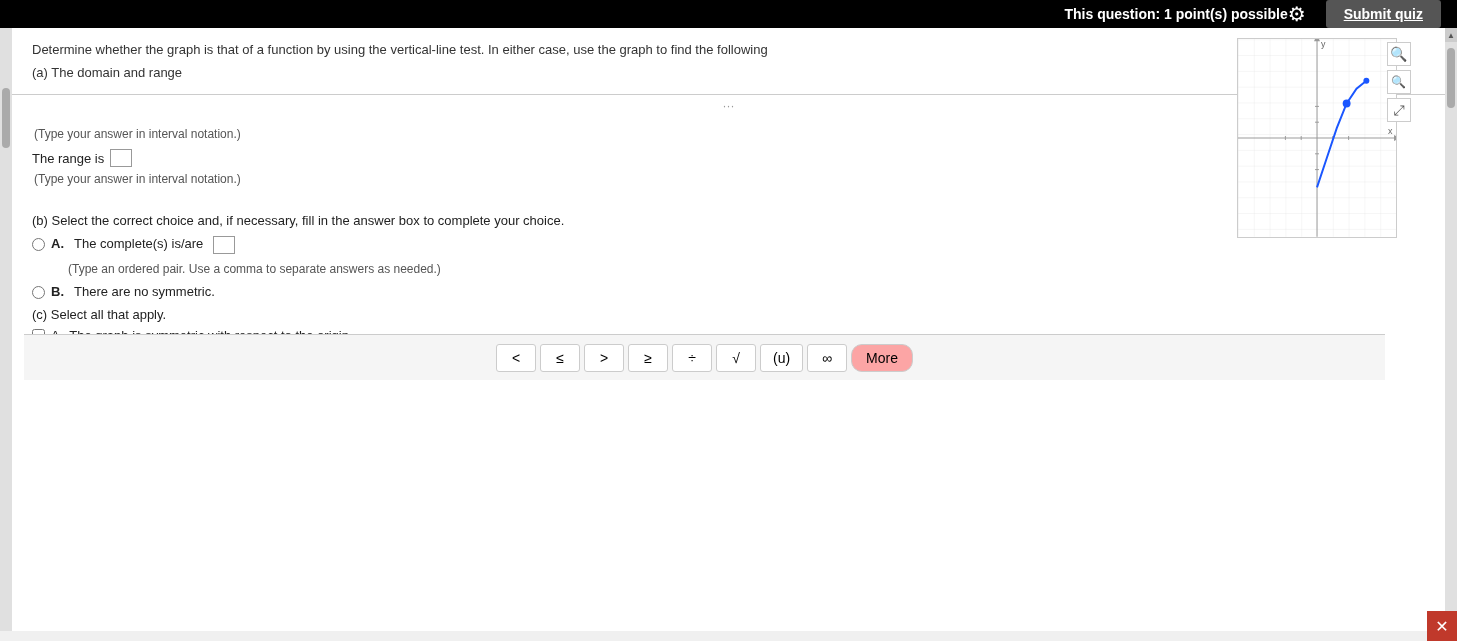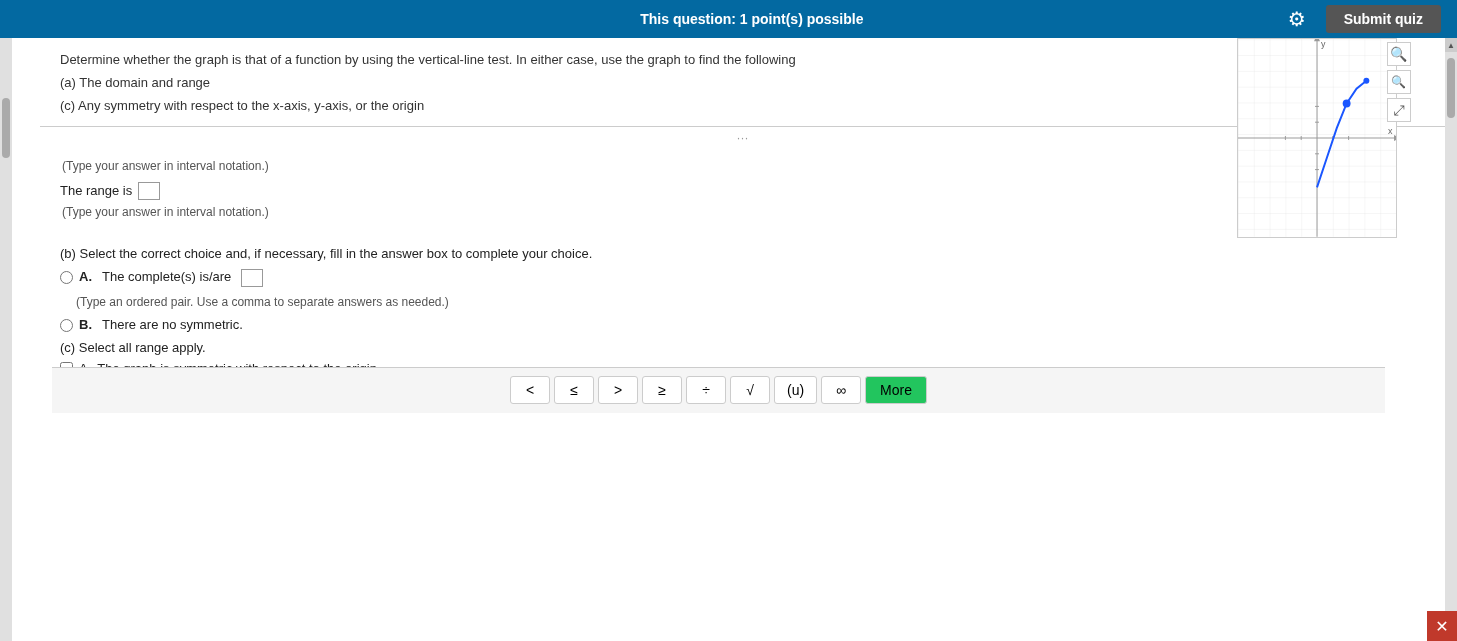--- a/index.html
+++ b/index.html
@@ -8,44 +8,45 @@
       background: #f0f0f0;
       font-size: 14px;
       color: #222;
       overflow: hidden;
       width: 1457px;
       height: 641px;
     }
 
     
     .header-bar {
-      background: #0369a1;
+      background: #000000;
       color: white;
       display: flex;
       align-items: center;
-      justify-content: space-between;
+      justify-content: flex-end;
       padding: 6px 16px;
-      height: 38px;
+      height: 28px;
     }
     .header-bar .question-info {
       font-size: 14px;
       font-weight: normal;
     }
     .header-bar .question-info span {
       font-weight: bold;
     }
     .header-bar .submit-btn {
       background: #555;
       color: white;
       border: none;
       padding: 6px 18px;
       font-size: 14px;
       font-weight: bold;
       cursor: pointer;
       border-radius: 3px;
+      text-decoration: underline;
     }
     .gear-icon-btn {
       background: none;
       border: none;
       color: white;
       font-size: 20px;
       cursor: pointer;
       margin-right: 10px;
     }
     .header-right {
@@ -77,21 +78,20 @@
       top: 60px;
       left: 2px;
     }
 
     
     .content-panel {
       flex: 1;
       overflow: hidden;
       display: flex;
       flex-direction: column;
-      padding-left: 28px;
     }
 
     
     .question-section {
       padding: 12px 20px 8px 20px;
       background: white;
       border-bottom: 1px solid #ccc;
     }
     .question-text {
       font-size: 13px;
@@ -228,26 +228,26 @@
       background: white;
       border: 1px solid #ccc;
       padding: 5px 12px;
       font-size: 14px;
       cursor: pointer;
       border-radius: 3px;
       min-width: 40px;
       text-align: center;
     }
     .more-btn {
-      background: #22c55e;
+      background: #fca5a5;
       border: 1px solid #ccc;
       padding: 5px 14px;
       font-size: 14px;
       cursor: pointer;
-      border-radius: 3px;
+      border-radius: 11px;
     }
 
     
     .dots-divider {
       text-align: center;
       color: #999;
       font-size: 12px;
       padding: 4px 0;
     }
 
@@ -314,21 +314,20 @@
     <div class="left-scrollbar-thumb"></div>
   </div>
 
   <div class="content-panel">
 
     <div class="upper-section">
       <div class="question-section">
         <div class="question-text">
           <p>Determine whether the graph is that of a function by using the vertical-line test. In either case, use the graph to find the following</p>
           <p>(a) The domain and range</p>
-          <p>(c) Any symmetry with respect to the x-axis, y-axis, or the origin</p>
         </div>
       </div>
 
       <div class="dots-divider">
         <span>···</span>
       </div>
 
       <div class="answer-section">
 
         <div style="font-size:12px; color:#555; margin-bottom:8px; margin-left:2px;">
@@ -348,34 +347,34 @@
         </div>
 
         <div class="radio-group">
 
           <div class="radio-item">
             <input type="radio" name="intercepts" style="">
             <span class="label-bold">A.</span>
             <span>The complete(s) is/are</span>
             <div class="answer-input" style="margin-left:4px;"></div>
           </div>
-          <div style="font-size:12px; color:#555; margin-left:16px; margin-bottom:8px;">
+          <div style="font-size:12px; color:#555; margin-left:36px; margin-bottom:8px;">
             <span>(Type an ordered pair. Use a comma to separate answers as needed.)</span>
           </div>
 
           <div class="radio-item">
             <input type="radio" name="intercepts" style="">
             <span class="label-bold">B.</span>
             <span>There are no symmetric.</span>
           </div>
         </div>
 
         <div>
           <div style="font-size:13px; margin-bottom:6px;">
-            <span>(c) Select all range apply.</span>
+            <span>(c) Select all that apply.</span>
           </div>
           <div class="checkbox-group">
             <div class="checkbox-item">
               <input type="checkbox" style="">
               <span class="label-bold">A.</span>
               <span>The graph is symmetric with respect to the origin.</span>
             </div>
             <div class="checkbox-item">
               <input type="checkbox" style="">
               <span class="label-bold">B.</span>

